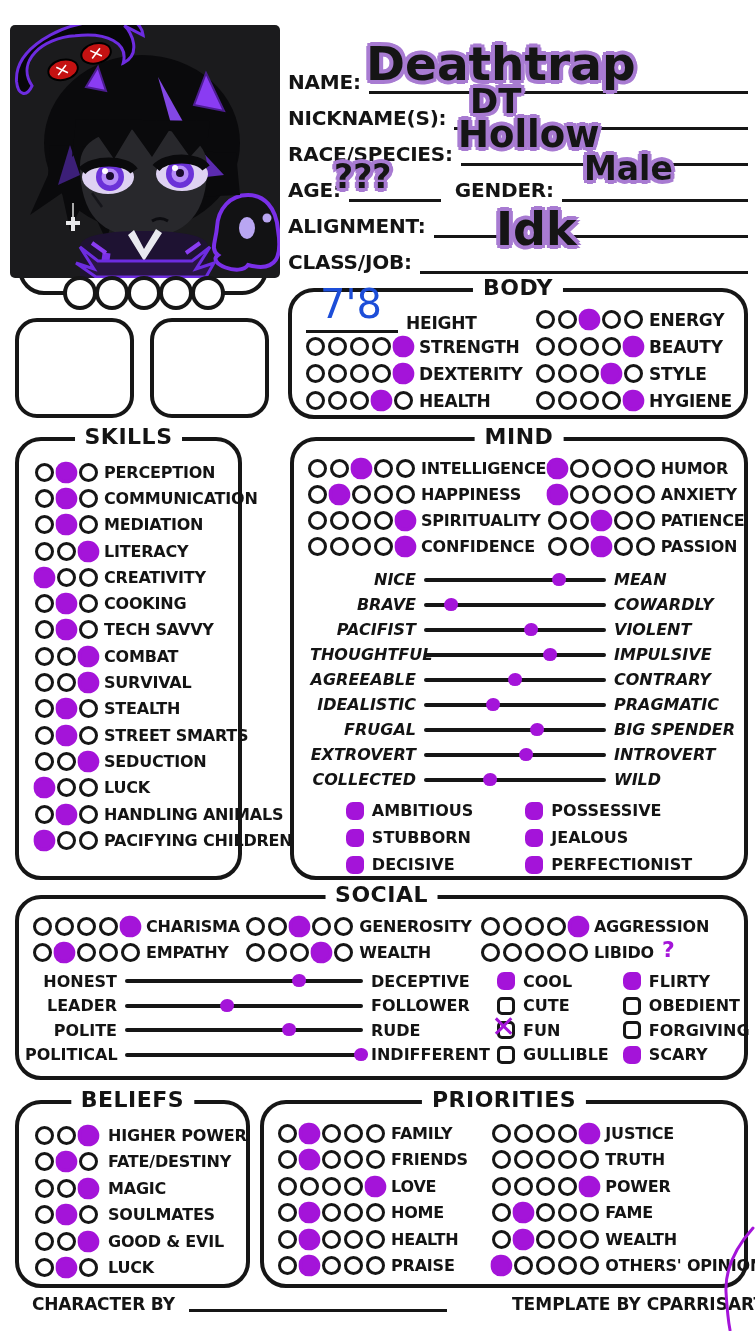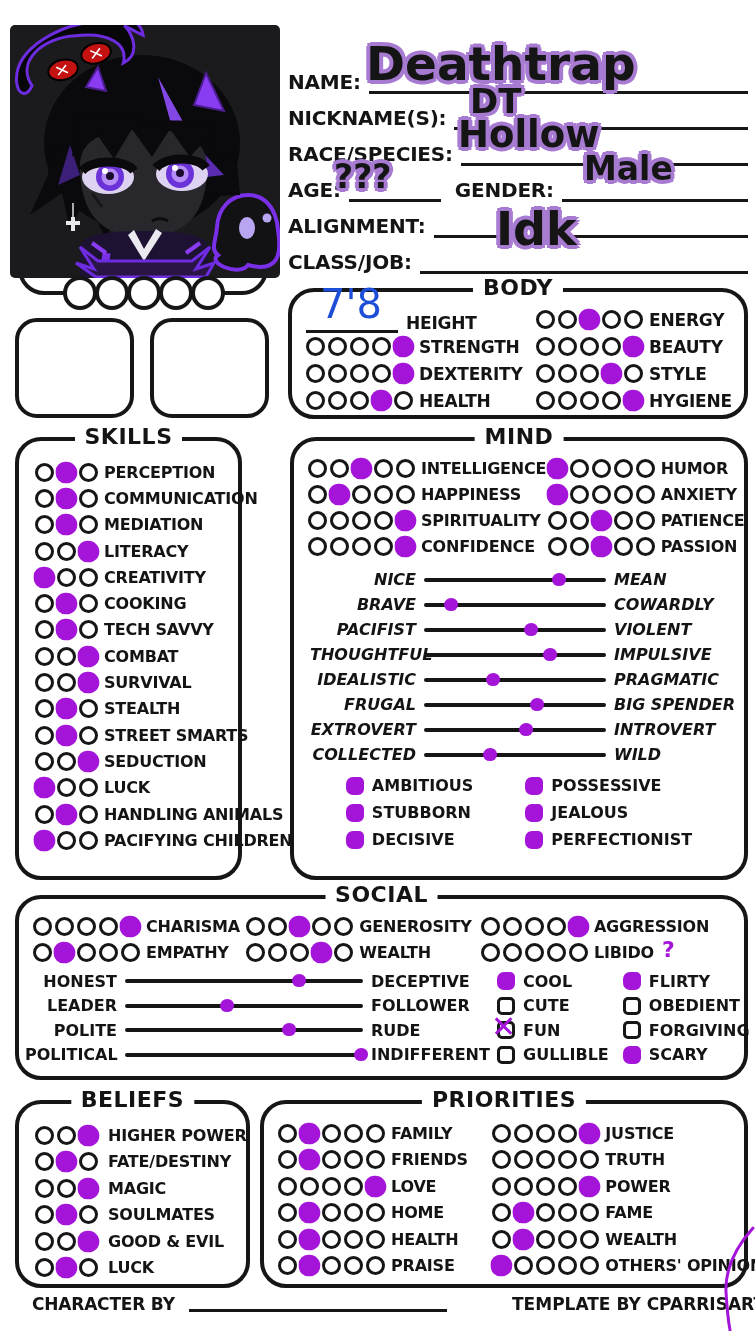--- a/index.html
+++ b/index.html
@@ -548,20 +548,27 @@
           <span class="sright">VIOLENT</span>
         </div>
         <div class="srow">
           <span class="sleft">THOUGHTFUL</span>
           <span class="track">
             <span class="thumb" style="left: 69%;"></span>
           </span>
           <span class="sright">IMPULSIVE</span>
         </div>
         <div class="srow">
+          <span class="sleft">AGREEABLE</span>
+          <span class="track">
+            <span class="thumb" style="left: 50%;"></span>
+          </span>
+          <span class="sright">CONTRARY</span>
+        </div>
+        <div class="srow">
           <span class="sleft">IDEALISTIC</span>
           <span class="track">
             <span class="thumb" style="left: 38%;"></span>
           </span>
           <span class="sright">PRAGMATIC</span>
         </div>
         <div class="srow">
           <span class="sleft">FRUGAL</span>
           <span class="track">
             <span class="thumb" style="left: 62%;"></span>

